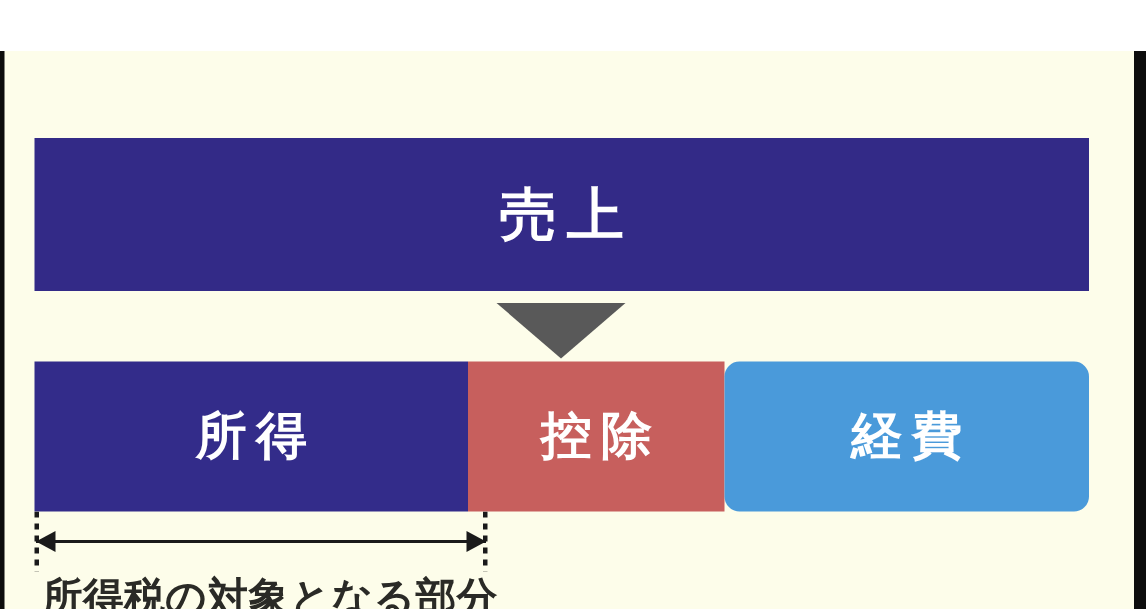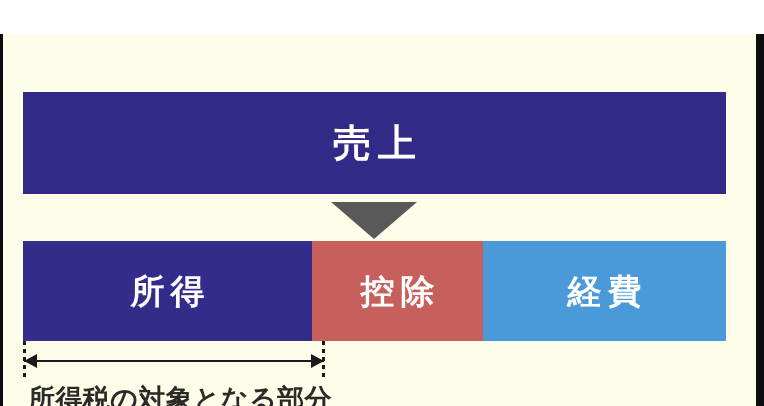--- a/index.html
+++ b/index.html
@@ -68,20 +68,21 @@
     background: #332c8a;
     justify-content: center;
   }
   #seg-deduction {
     width: 178px;
     background: #c75f5d;
   }
   #seg-expenses {
     width: 253px;
     background: #4a9ada;
+    border-radius: 10px;
   }
   #row-breakdown .bar {
     position: relative;
     left: auto; top: auto;
     height: 100%;
   }
   #row-breakdown .bar-label { font-size: 34px; }
 
   
   #down-arrow {

